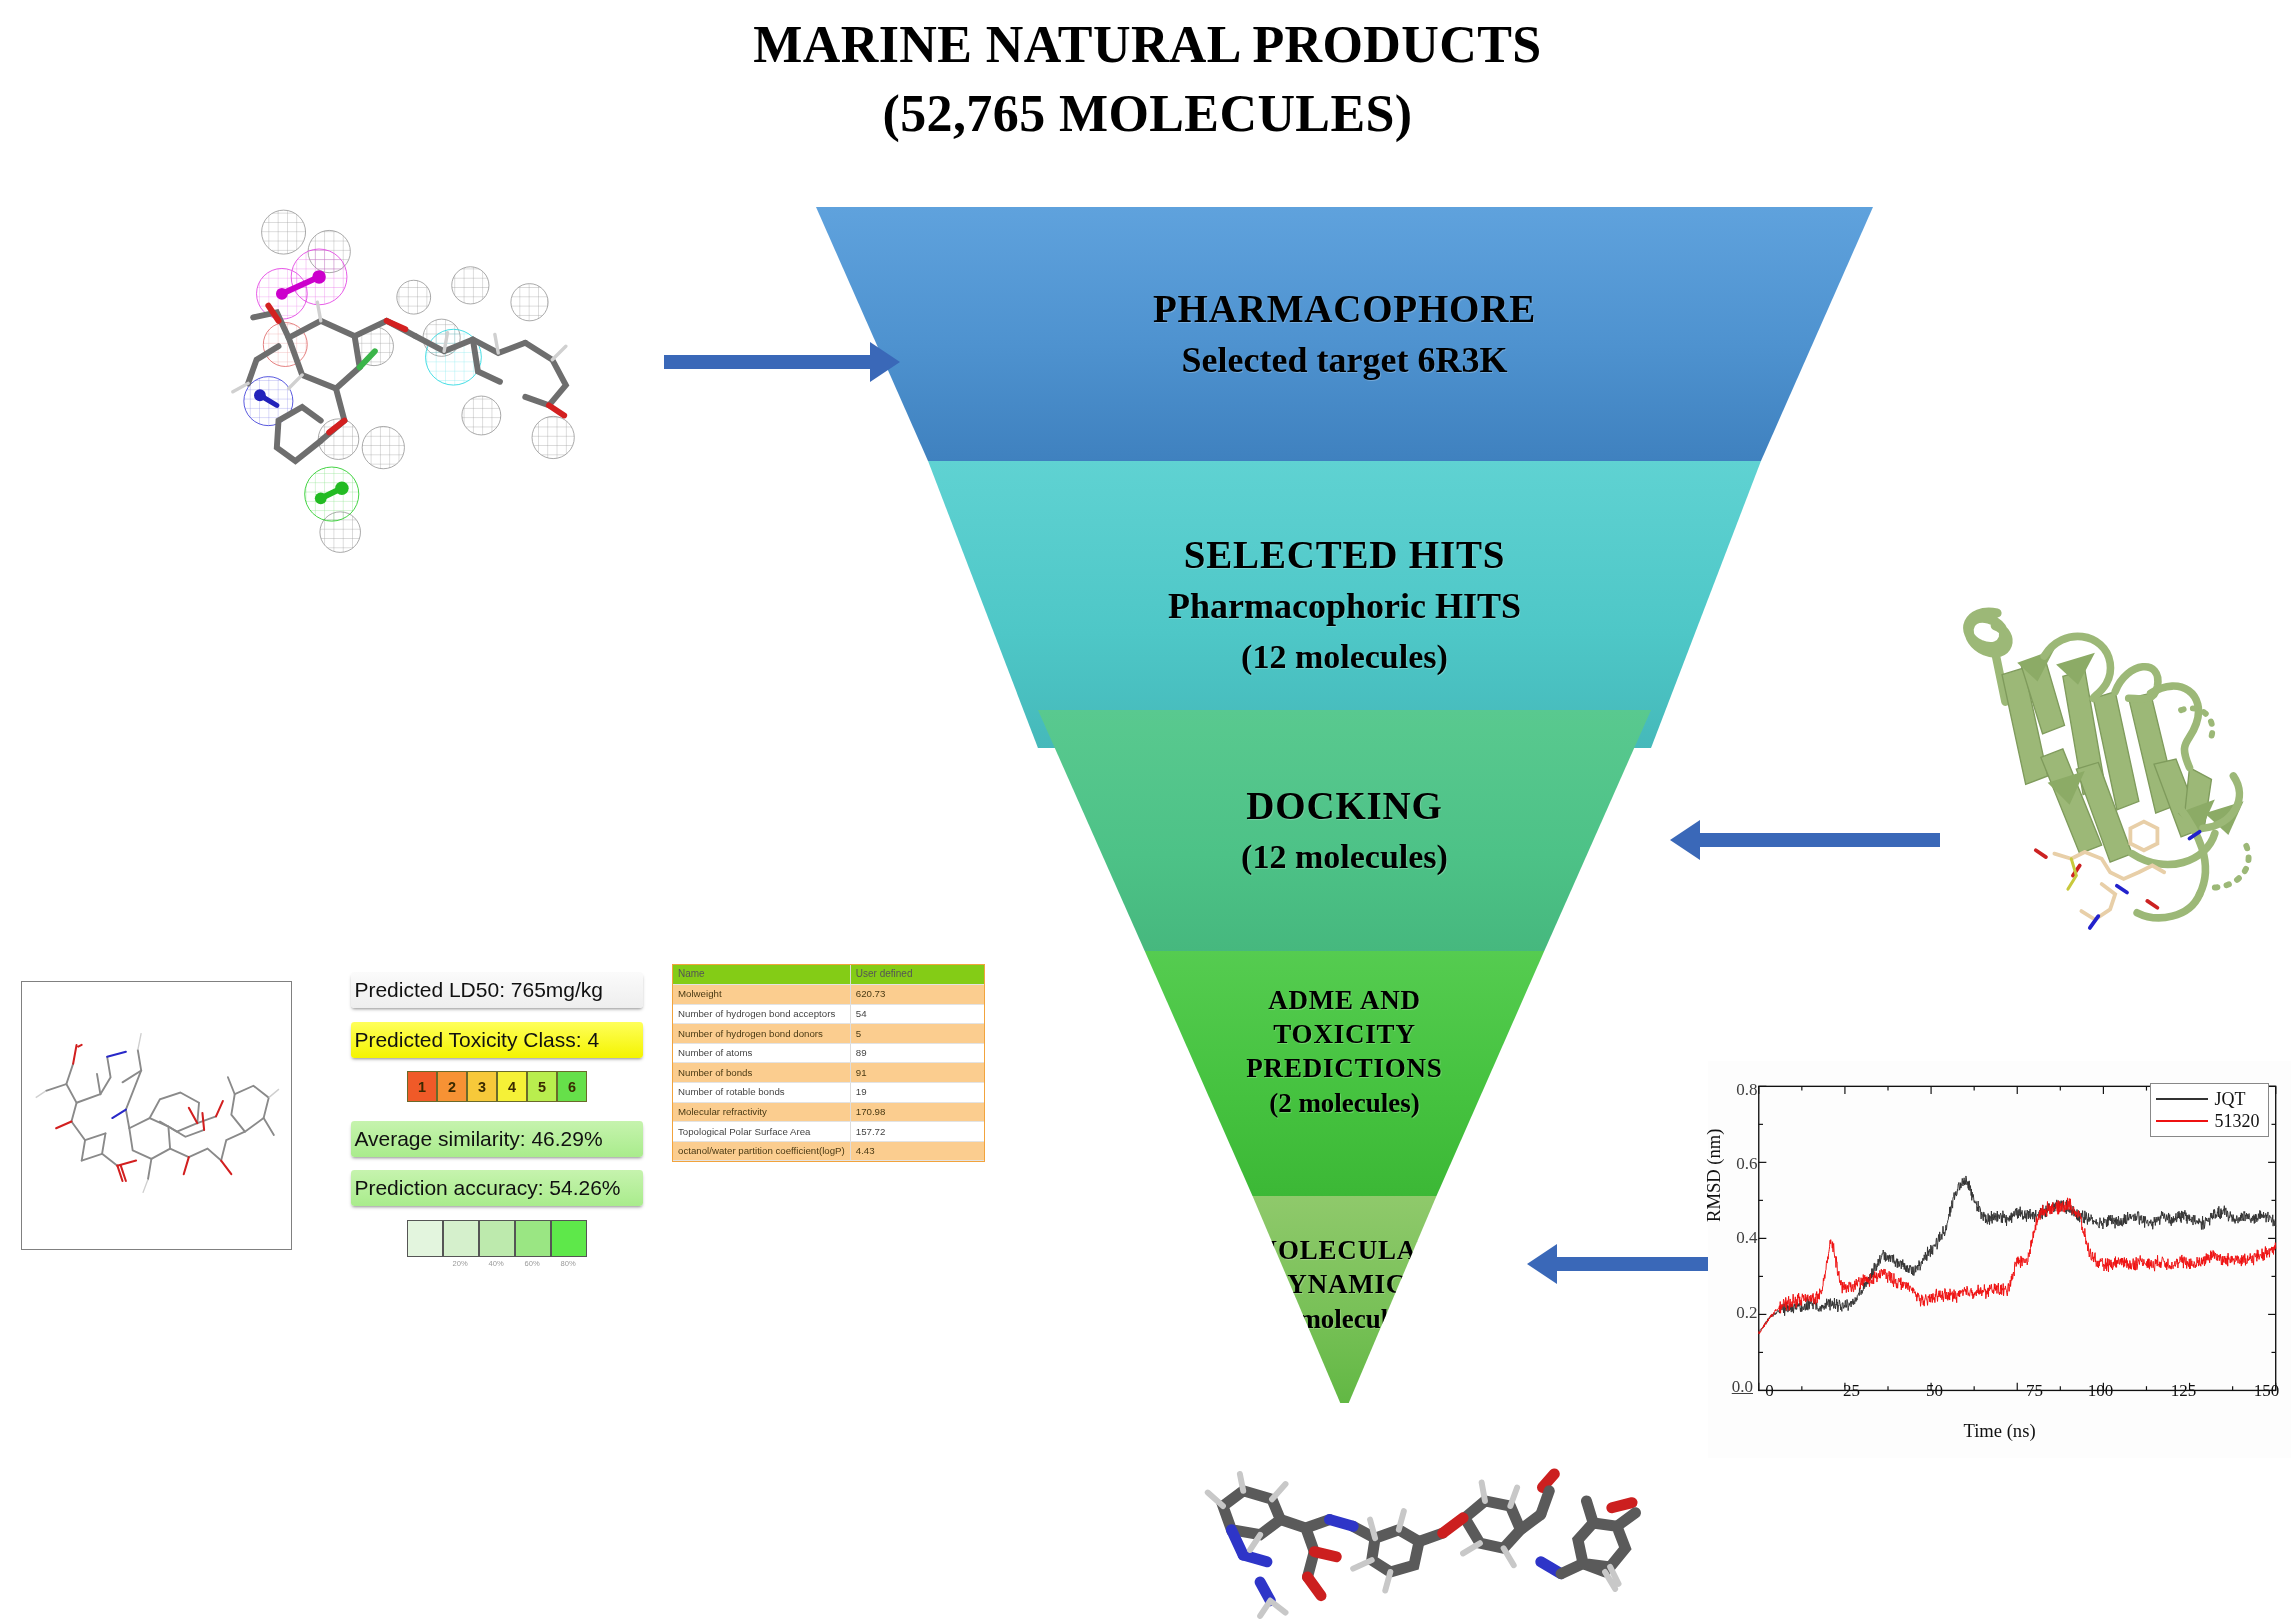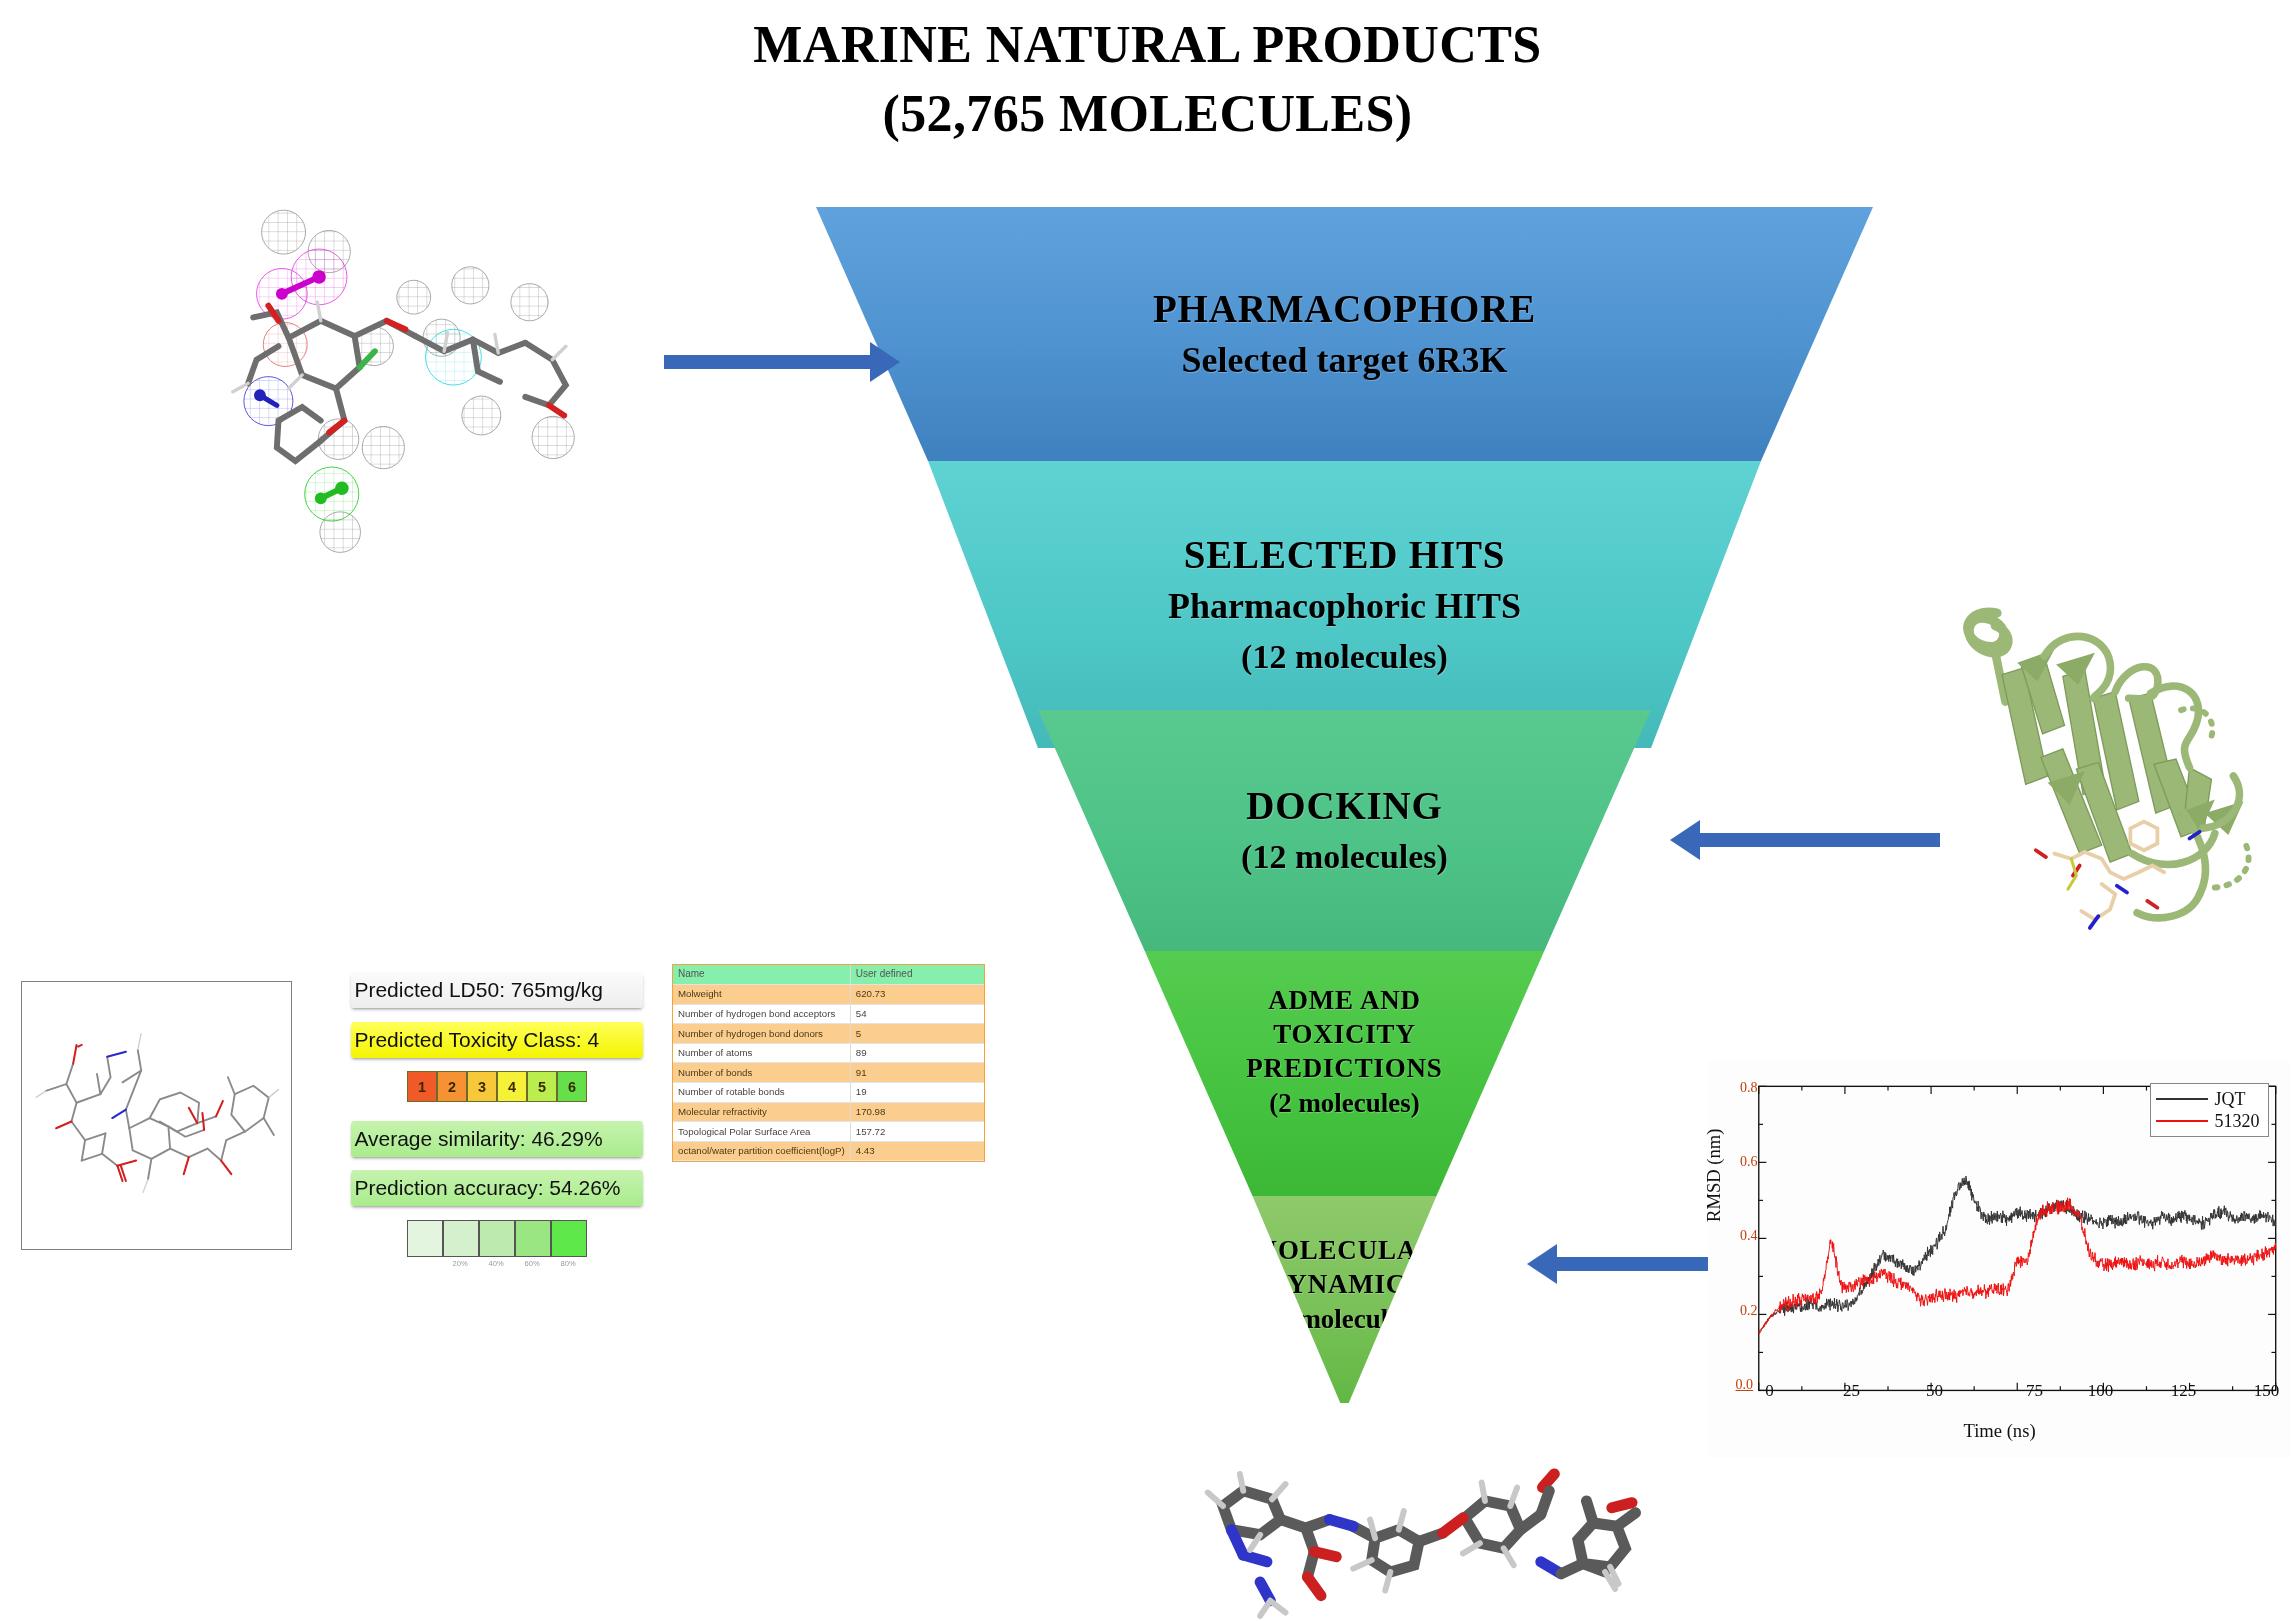--- a/index.html
+++ b/index.html
@@ -112,38 +112,38 @@
     position:absolute;left:672px;top:964px;width:313px;
     border:1.7px solid #f2a33c;border-left:0.8px solid #f2a33c;box-sizing:border-box;
     background:#fff;font-family:"Liberation Sans", sans-serif;
   }
   #prop-table table{border-collapse:collapse;width:100%;}
   #prop-table td{
     font-size:9.7px;color:#444;padding:3.4px 5px;vertical-align:top;line-height:1.22;
     border-bottom:0.8px solid #e3e3e3;
   }
   #prop-table td.k{width:57%;border-right:0.8px solid #dcdcdc;}
-  #prop-table tr.hdr td{color:#555;font-size:10px;background:#86efac;}
+  #prop-table tr.hdr td{color:#555;font-size:10px;background:#84cc16;}
   #prop-table tr.alt td{background:#fbcd8f;color:#4a3a14;}
 
   
   #rmsd-plot{
     position:absolute;left:1708px;top:1061px;width:583px;height:397px;
     background:#fdfdfd;
   }
   #rmsd-ylabel{
     position:absolute;left:-5px;top:161px;transform:rotate(-90deg);
     transform-origin:left top;font-family:"Liberation Serif", serif;font-size:18.6px;color:#111;
     white-space:nowrap;
   }
   #rmsd-xlabel{
     position:absolute;left:0;top:359px;width:583px;text-align:center;
     font-family:"Liberation Serif", serif;font-size:18.6px;color:#111;
   }
-  .yt{position:absolute;font-family:"Liberation Serif", serif;font-size:14px;color:#c2410c;
+  .yt{position:absolute;font-family:"Liberation Serif", serif;font-size:17px;color:#404040;
       text-align:right;width:41px;}
   .xt{position:absolute;font-family:"Liberation Serif", serif;font-size:17px;color:#111;
       text-align:center;width:51px;top:320px;}
   #rmsd-legend{
     position:absolute;right:22px;top:22px;border:0.8px solid #888;background:#fff;
     padding:4.2px 8.5px 4.2px 5px;font-family:"Liberation Serif", serif;font-size:18px;color:#111;
   }
   #rmsd-legend .row{display:flex;align-items:center;gap:6.8px;line-height:22px;}
   #rmsd-legend .swatch{display:inline-block;width:52px;height:1.7px;}
 

